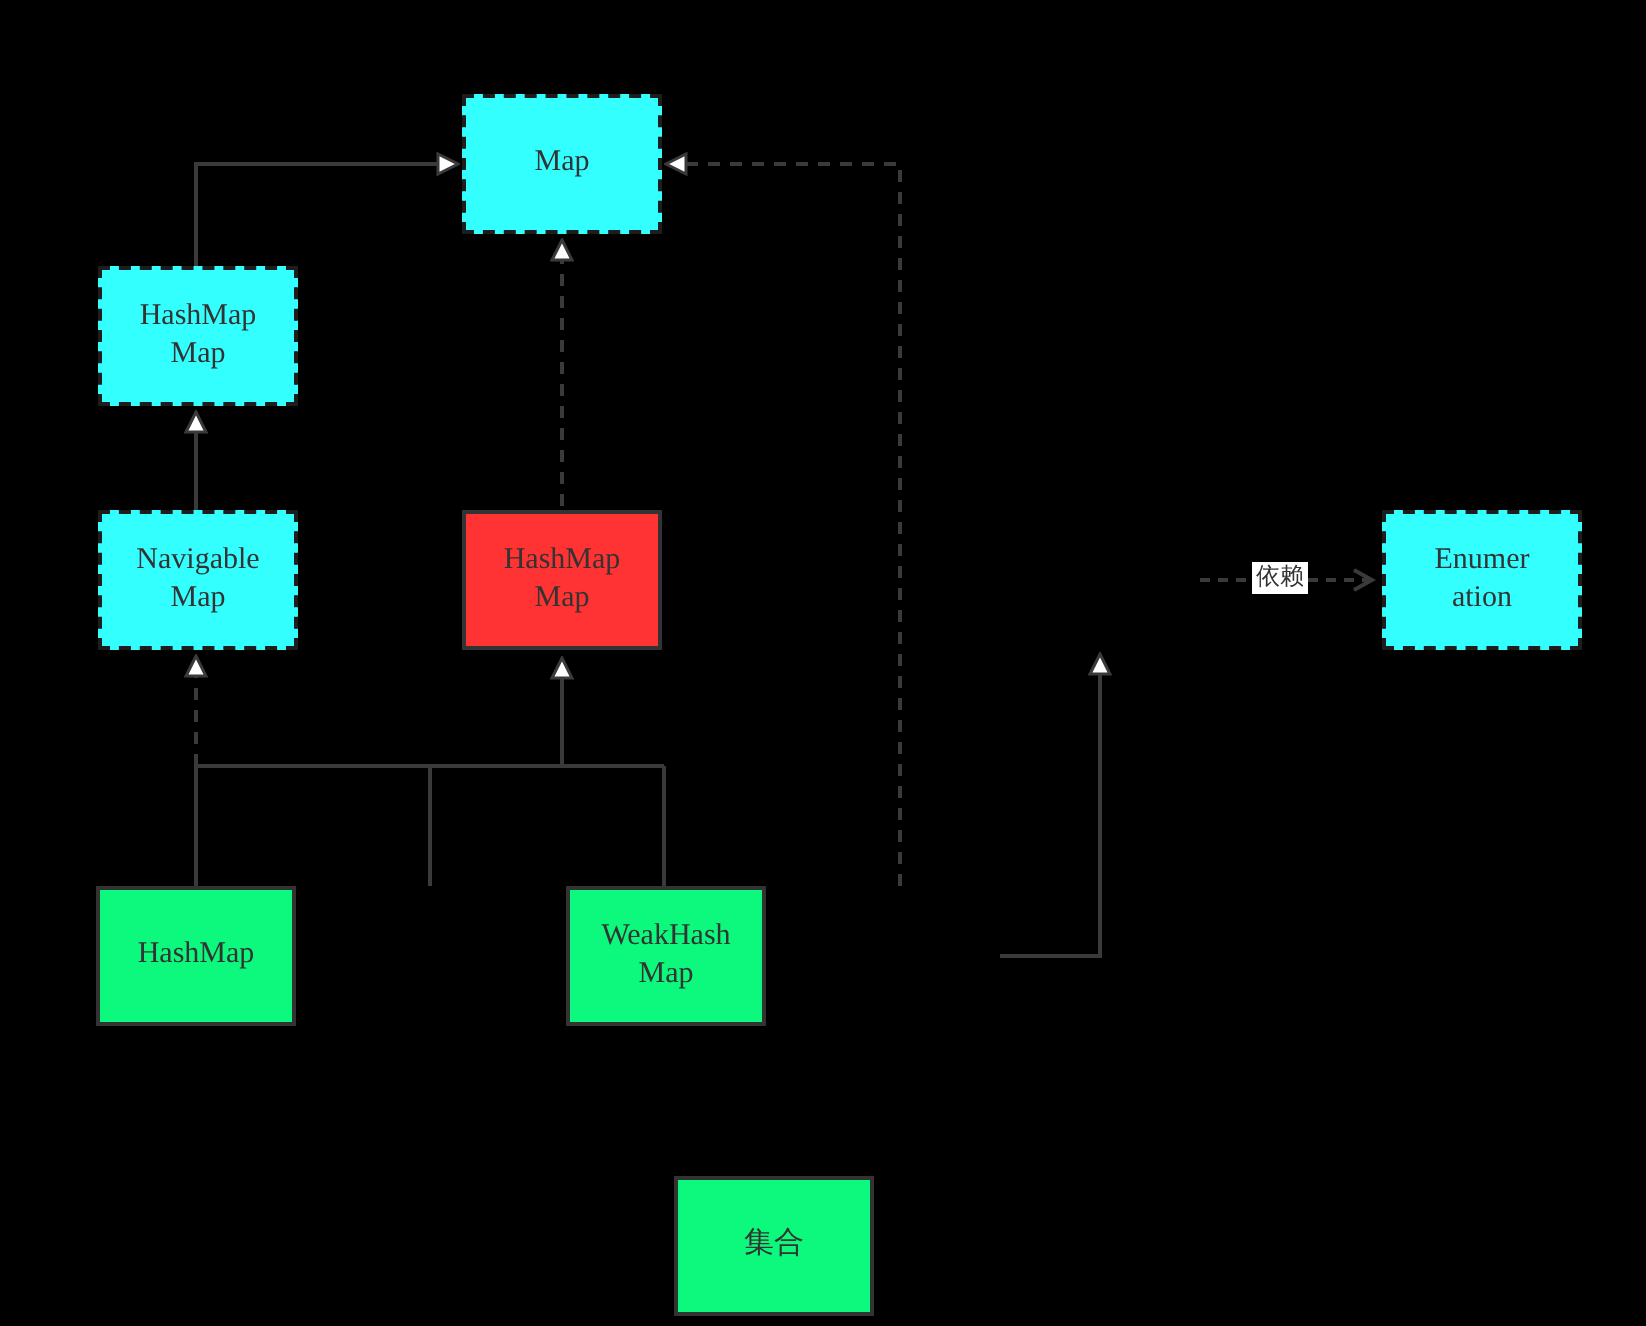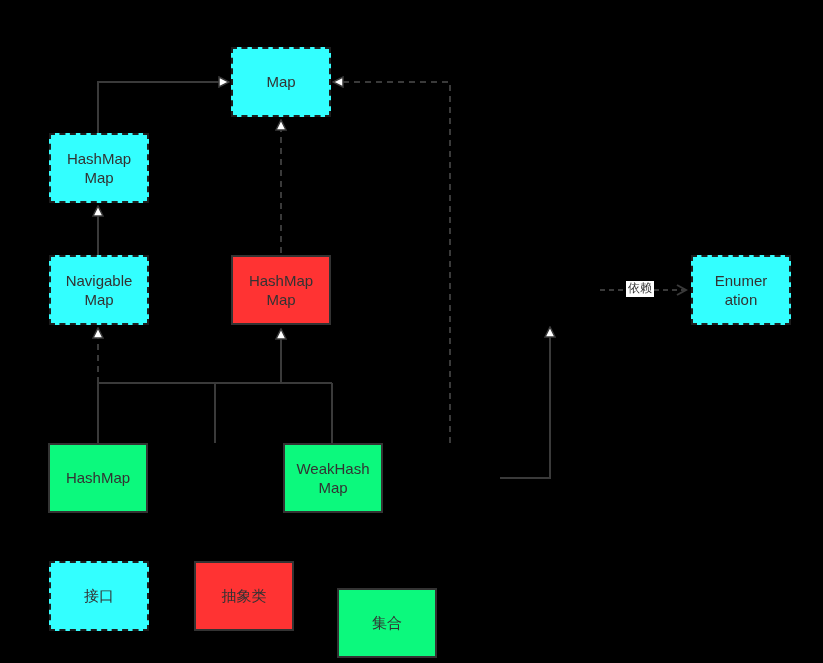--- a/index.html
+++ b/index.html
@@ -16,20 +16,21 @@
   .edge.dashed-fine{stroke-dasharray:5 4;}
   .node{
     position:absolute;
     width:100px;height:70px;
     box-sizing:border-box;
     display:flex;align-items:center;justify-content:center;
     text-align:center;
     font-size:15px;line-height:1.3;
     color:var(--text,#333);
     white-space:pre-line;
+    font-family:Liberation Serif, serif;
   }
   .interface{background:var(--interface-fill,#33ffff);border:2px dashed #1d1d1d;}
   .abstract{background:var(--abstract-fill,#ff3333);border:2px solid #333;}
   .collection{background:var(--collection-fill,#0cf97d);border:2px solid #333;}
   .dep-chip{
     position:absolute;
     left:626px;top:281px;
     background:var(--label-chip-bg,#fff);
     color:var(--text,#333);
     font-size:12px;line-height:16px;
@@ -91,23 +92,17 @@
   <div class="node collection" style="left:48px;top:443px">
     <span>HashMap</span>
   </div>
   <div class="node collection" style="left:283px;top:443px">
     <span>WeakHash
 Map</span>
   </div>
 
   <div class="dep-chip">依赖</div>
 
-  <div class="node interface" style="left:49px;top:561px">
-    <span>接口</span>
-  </div>
-  <div class="node abstract" style="left:194px;top:561px">
-    <span>抽象类</span>
-  </div>
   <div class="node collection" style="left:337px;top:588px">
     <span>集合</span>
   </div>
 
 </div>
 
 </body></html>

